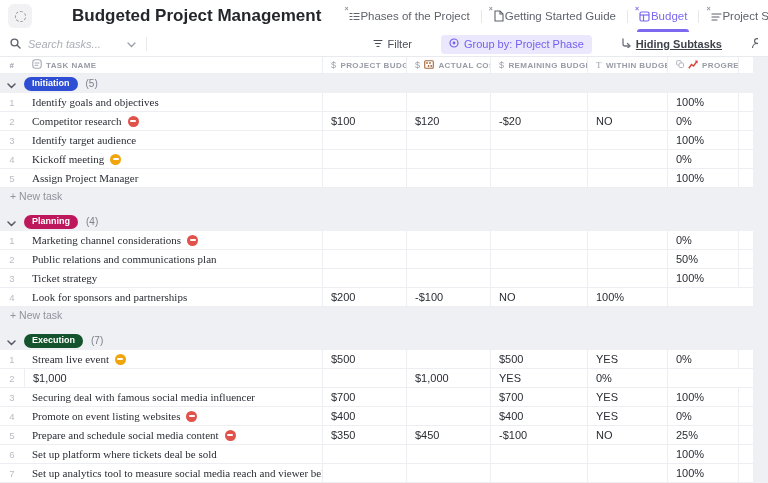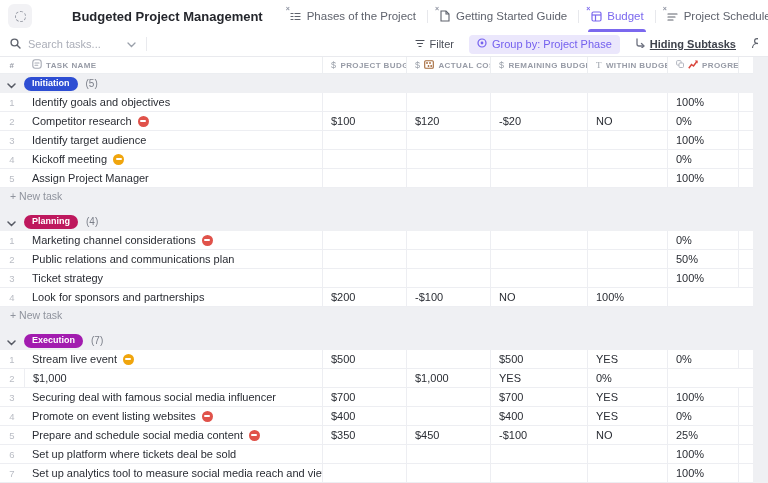--- a/index.html
+++ b/index.html
@@ -3,38 +3,38 @@
 <meta charset="utf-8">
 <style>
   * { box-sizing: border-box; margin: 0; padding: 0; }
   html,body { width:768px; height:483px; overflow:hidden; }
   body { background:#eff0f3; font-family:"Liberation Sans", sans-serif; }
 
   
   .topbar { height:32px; background:#fff; display:flex; align-items:center; padding:0 8px; }
   .app-btn { width:24px; height:24px; border-radius:6px; background:#f2f2f5; display:flex; align-items:center; justify-content:center; flex:none; }
   .dashed-circle { width:11px; height:11px; border:1.3px dashed #9a9ea8; border-radius:50%; }
-  .title { font-size:13px; font-weight:700; color:#24262c; margin:0 16px 0 10px; white-space:nowrap;padding-left:30px; }
+  .title { font-size:17px; font-weight:700; color:#24262c; margin:0 16px 0 10px; white-space:nowrap;padding-left:30px; }
   .tabs { display:flex; align-items:center; height:100%; }
   .tabsep { width:1px; height:13px; background:#e7e8ec; }
-  .tab { display:flex; align-items:center; gap:5px; padding:0 11px; height:100%; position:relative; color:#5f636d; font-size:11.5px; white-space:nowrap; cursor:pointer; }
+  .tab { display:flex; align-items:center; padding:0 11px; height:100%; position:relative; color:#5f636d; font-size:11.5px; white-space:nowrap; cursor:pointer; }
   .tab.active { color:#7b68ee; }
   .tab.active::after { content:""; position:absolute; left:9px; right:9px; bottom:0; height:3px; border-radius:3px 3px 0 0; background:#7b68ee; }
   .ticon { position:relative; width:12px; height:12px; flex:none; display:flex; align-items:center; justify-content:center; }
   .ticon svg { display:block; }
   .pin { position:absolute; top:-5px; left:-4px; font-size:7px; line-height:7px; color:#8d92a0; font-weight:700; }
   .tab.active .pin { color:#7b68ee; }
 
   
   .toolbar { height:25px; background:#fff; display:flex; align-items:center; padding:0 10px; border-bottom:1px solid #e9eaee; }
-  .search { display:flex; align-items:center; gap:7px; color:#aab0ba; font-size:11px; }
+  .search { display:flex; align-items:center; gap:7px; color:#aab0ba; font-size:11px;font-style:italic; }
   .search .q { color:#5f636d; }
   .search-text { color:#abaeb8; width:92px; }
   .vdiv { width:1px; height:14px; background:#e9eaee; margin:0 10px; }
-  .tool-right { margin-left:auto; display:flex; align-items:center; gap:15px; }
+  .tool-right { margin-left:auto; display:flex; align-items:center; gap:29px; }
   .filter { display:flex; align-items:center; gap:5px; color:#4b4f59; font-size:11px; cursor:pointer; }
   .pill { display:flex; align-items:center; gap:5px; background:#ebe7fc; color:#7460ee; border-radius:4px; height:19px; padding:0 8px; font-size:11px; cursor:pointer; white-space:nowrap; }
   .hiding { display:flex; align-items:center; gap:5px; color:#3e424b; font-size:11px; font-weight:600; cursor:pointer; white-space:nowrap;text-decoration:underline; }
   .partial-icon { width:7px; overflow:hidden; flex:none; color:#5f636d; }
 
   
   .grid { display:grid; grid-template-columns:24px 298px 84px 84px 97px 80px 71px 15px; }
   .content { width:753px; }
   .colhead { height:17px; background:#fff; border-bottom:1px solid #eceef1; align-items:center; color:#979ba6; font-size:8px; font-weight:600; letter-spacing:.4px; }
   .colhead .cell { display:flex; align-items:center; gap:4px; height:100%; padding-left:8px; white-space:nowrap; overflow:hidden; }
@@ -43,21 +43,21 @@
   .dollar { font-size:9px; color:#9aa0aa; font-weight:400; }
   .tletter { font-size:9px; color:#9aa0aa; font-weight:400; font-family:"Liberation Serif",serif; }
 
   .group-head { height:19px; display:flex; align-items:center; gap:8px; padding-left:7px; cursor:pointer; }
   .chev { color:#565a64; flex:none; }
   .badge { color:#fff; font-size:9px; font-weight:700; padding:2.5px 8px; border-radius:8px; line-height:1; }
   .gcount { color:#7a7e88; font-size:10px; }
 
   .row { height:19px; background:#fff; border-bottom:1px solid #edeef2; align-items:center; font-size:11px; color:#2a2d34; cursor:pointer; }
   .c-num { text-align:center; color:#b9bcc4; font-size:9.5px; }
-  .c-name { padding-left:8px; display:flex; align-items:center; gap:6px; white-space:nowrap; overflow:hidden; height:100%; }
+  .c-name { padding-left:8px; display:flex; align-items:center; gap:6px; white-space:nowrap; overflow:hidden; height:100%;font-family:Liberation Serif, serif; }
   .c-val { padding-left:8px; border-left:1px solid #edeef2; height:100%; display:flex; align-items:center; white-space:nowrap; }
   .c-blank { border-left:1px solid #edeef2; height:100%; }
   .flag { width:11px; height:11px; border-radius:50%; position:relative; flex:none; }
   .flag::after { content:""; position:absolute; left:2.5px; right:2.5px; top:4.5px; height:2px; background:#fff; border-radius:1px; }
   .newtask { height:16px; display:flex; align-items:center; color:#8f939d; font-size:10.5px; padding-left:10px; cursor:pointer; }
   .ggap { height:8px; }
 
   .abacus rect { fill:none; stroke:#a4693a; }
   .abacus circle { fill:#a4693a; }
 </style>
@@ -389,21 +389,21 @@
         <div class="newtask">+ New task</div>
         <div class="ggap"></div>
       </div>
       <div>
     <div class="group-head">
       <span class="chev">
         <svg width="9" height="6" viewBox="0 0 9 6">
               <path d="M1 1 l3.5 3.5 L8 1" fill="none" stroke="currentColor" stroke-width="1.5" stroke-linecap="round"></path>
             </svg>
       </span>
-      <span class="badge" style="background:#a21caf">Execution</span>
+      <span class="badge" style="background:#14532d">Execution</span>
       <span class="gcount">(7)</span>
     </div>
     <div class="grid row">
       <div class="c-num">1</div>
       <div class="c-name">
             <span>Stream live event</span>
             <span class="flag" style="background:#f0a50d"></span>
           </div>
       <div class="c-val">$500</div>
       <div class="c-val"></div>

